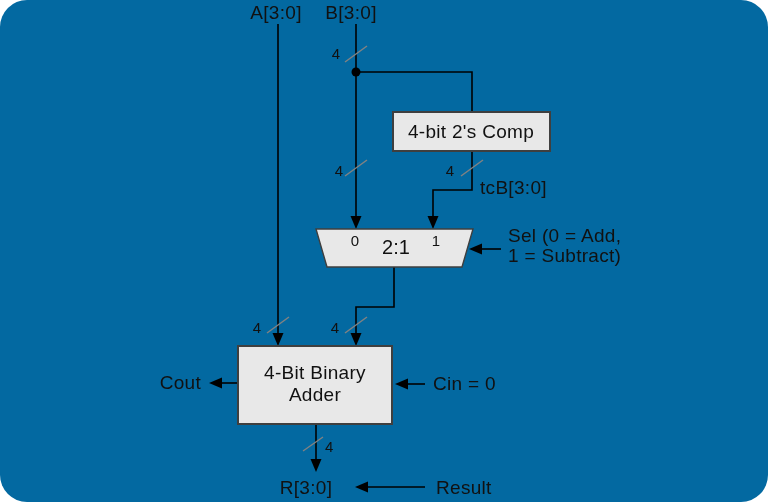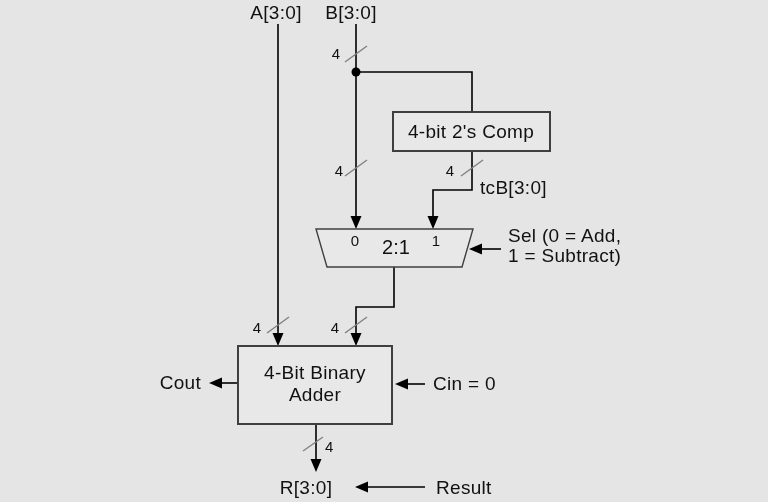--- a/index.html
+++ b/index.html
@@ -7,21 +7,22 @@
     padding: 0;
     background: #ffffff;
     width: 768px;
     height: 502px;
     overflow: hidden;
   }
   .stage {
     position: relative;
     width: 768px;
     height: 502px;
-    background: #e5e5e5;
+    background: #0369a1;
+    border-radius: 27px;
   }
   svg { display: block; }
   .wire {
     stroke: #000000;
     stroke-width: 1.6;
     fill: none;
   }
   .slash {
     stroke: #828282;
     stroke-width: 1.4;

